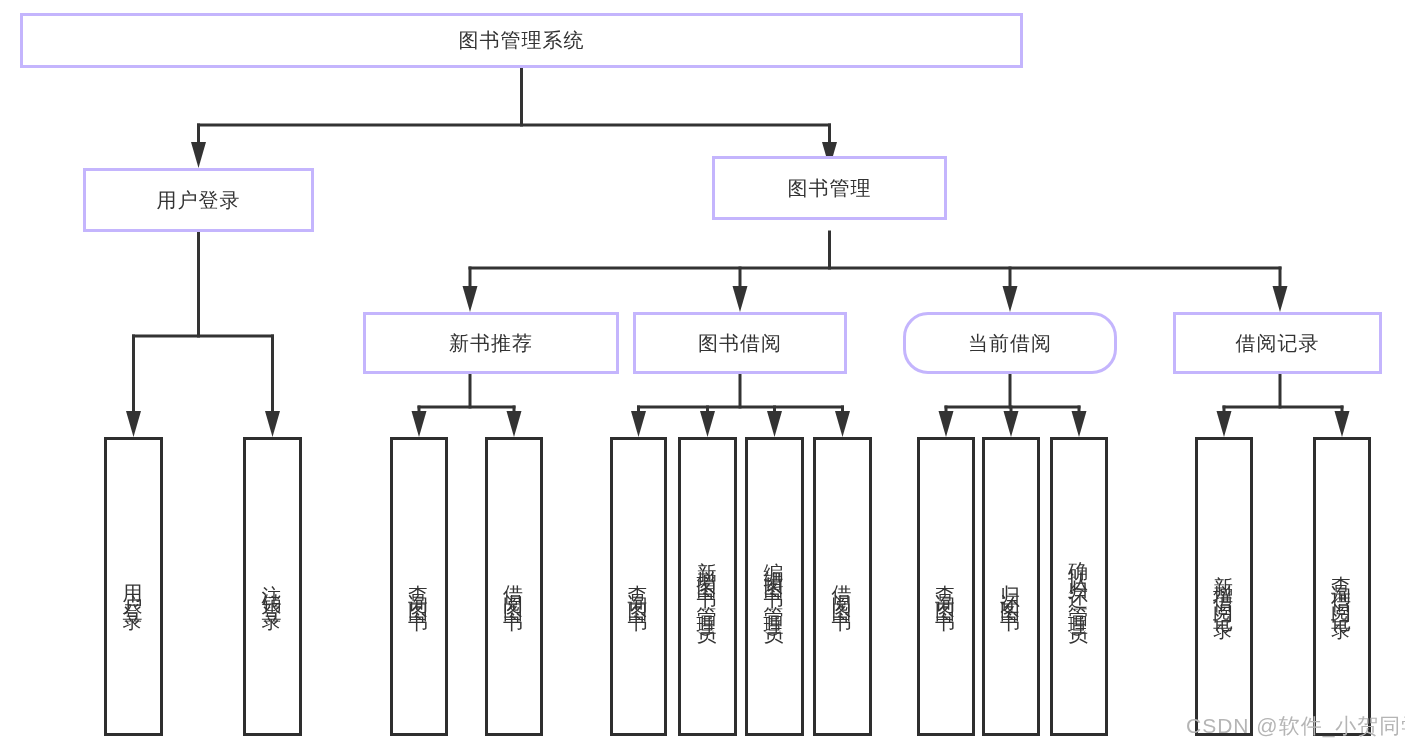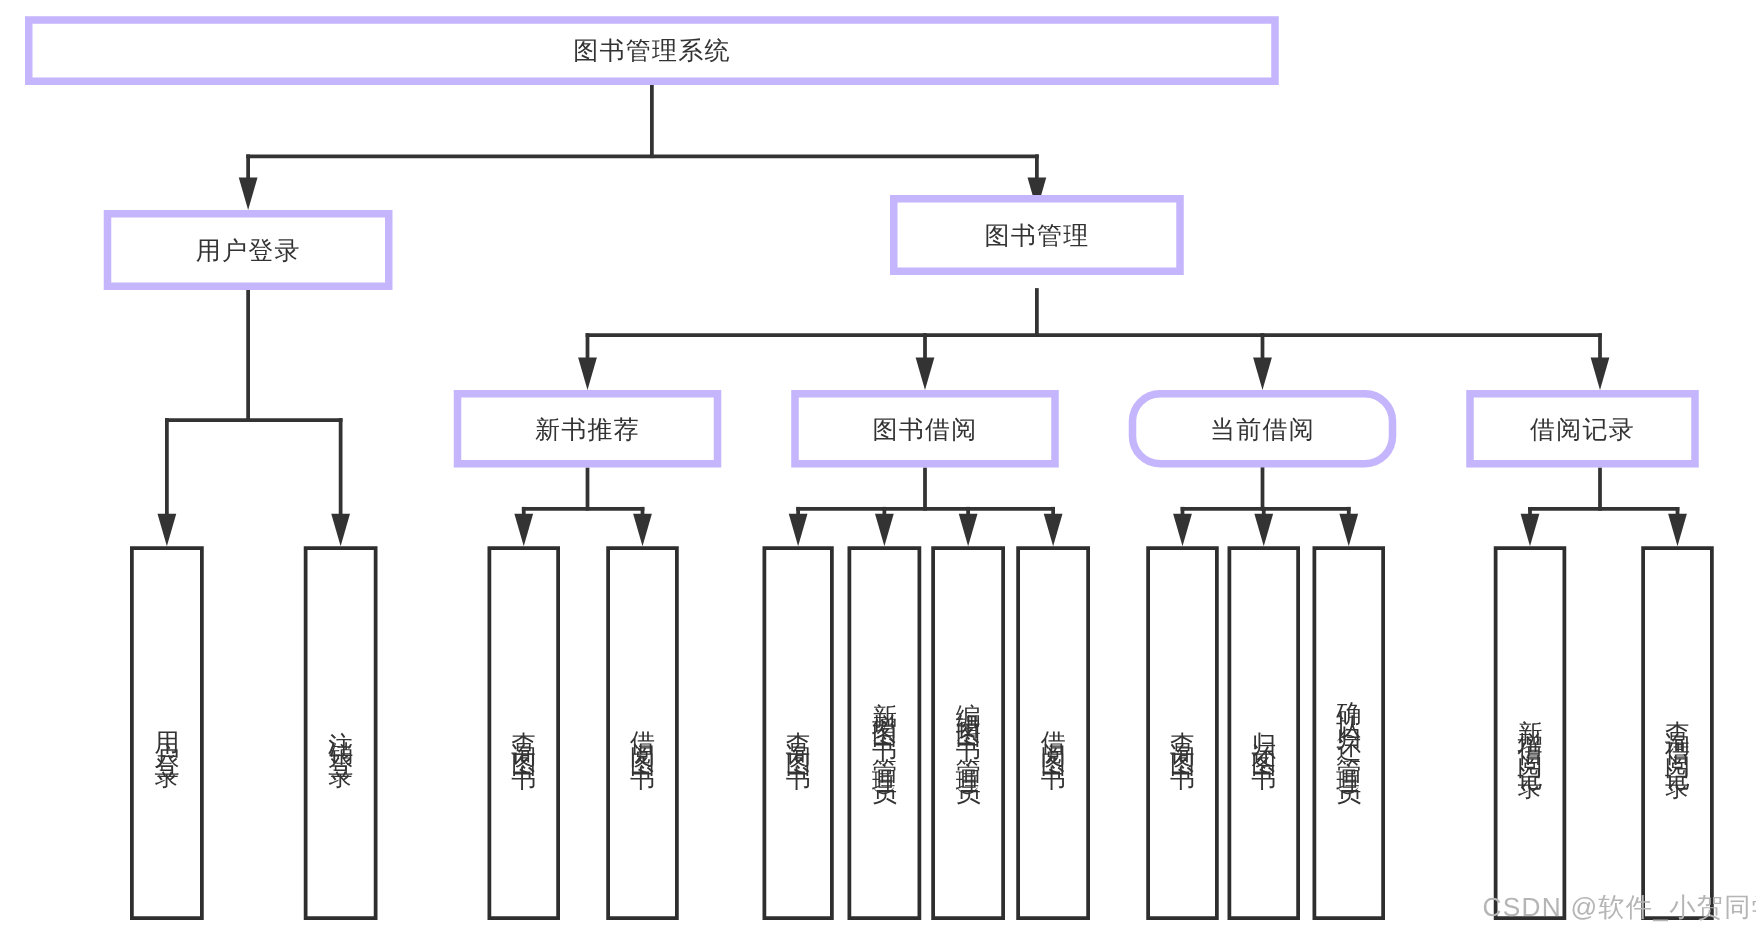--- a/index.html
+++ b/index.html
@@ -20,21 +20,21 @@
   }
   #connectors line {
     stroke: #333333;
     stroke-width: 3;
     stroke-linecap: square;
   }
   #connectors polygon { fill: #333333; }
   .node {
     position: absolute;
     box-sizing: border-box;
-    border: 6px solid #c4b5fd;
+    border: 3px solid #c4b5fd;
     background: #ffffff;
     display: flex;
     align-items: center;
     justify-content: center;
     font-size: 20px;
     letter-spacing: 1px;
     z-index: 2;
     white-space: nowrap;
   }
   .leaf {
@@ -143,24 +143,24 @@
       <line x1="1342" y1="407" x2="1342" y2="417"></line>
       <polygon points="1334.5,411 1349.5,411 1342,437"></polygon>
     </g>
   </svg>
 
   <div class="node" style="left:20px; top:13px; width:1003px; height:55px;">图书管理系统</div>
 
   <div class="node" style="left:83px; top:168px; width:231px; height:64px;">用户登录</div>
   <div class="node" style="left:712px; top:156px; width:235px; height:64px;">图书管理</div>
 
-  <div class="node" style="left:363px; top:312px; width:214px; height:62px;">新书推荐</div>
+  <div class="node" style="left:363px; top:312px; width:256px; height:62px;">新书推荐</div>
   <div class="node" style="left:633px; top:312px; width:214px; height:62px;">图书借阅</div>
   <div class="node" style="left:903px; top:312px; width:214px; height:62px;border-radius:25px;">当前借阅</div>
-  <div class="node" style="left:1173px; top:312px; width:186px; height:62px;">借阅记录</div>
+  <div class="node" style="left:1173px; top:312px; width:209px; height:62px;">借阅记录</div>
 
   <div class="leaf" style="left:104px; width:59px;">用户登录</div>
   <div class="leaf" style="left:243px; width:59px;">注销登录</div>
 
   <div class="leaf" style="left:390px; width:58px;">查询图书</div>
   <div class="leaf" style="left:485px; width:58px;">借阅图书</div>
 
   <div class="leaf" style="left:610px; width:57px;">查询图书</div>
   <div class="leaf" style="left:678px; width:59px;">新增图书（管理员）</div>
   <div class="leaf" style="left:745px; width:59px;">编辑图书（管理员）</div>

